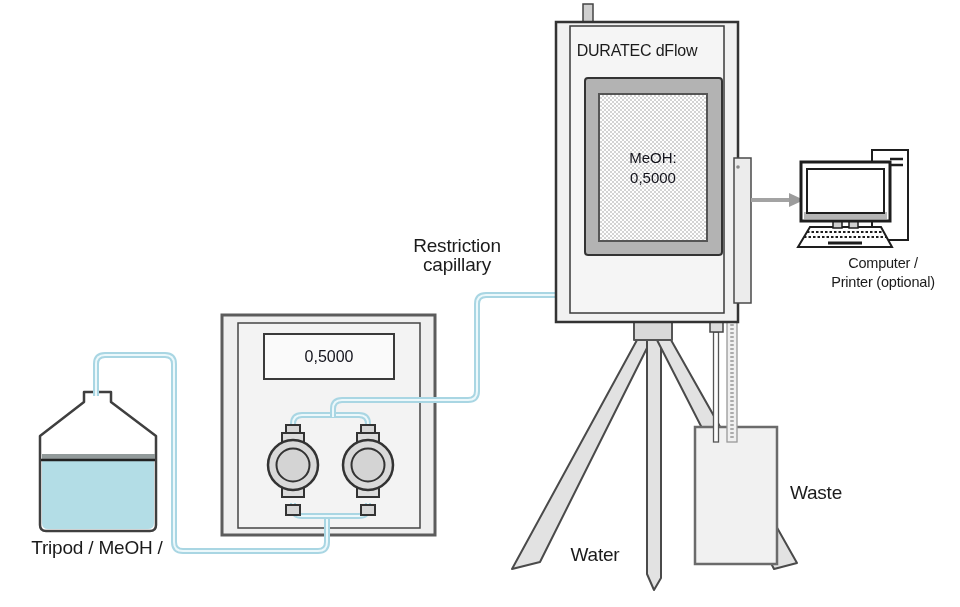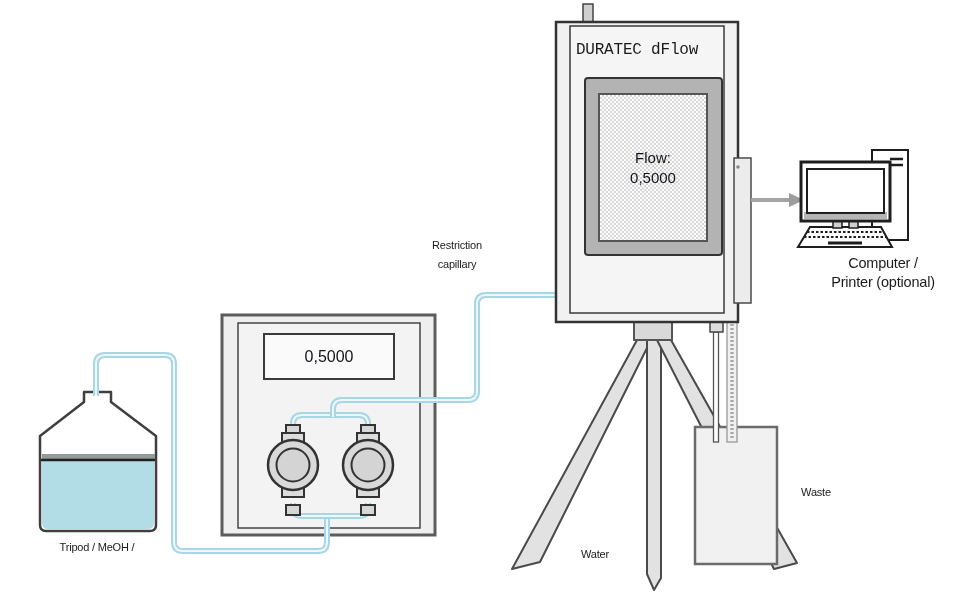--- a/index.html
+++ b/index.html
@@ -1,32 +1,32 @@
 <!DOCTYPE html>
 <html><head>
 <meta charset="utf-8">
 <style>
   html,body{margin:0;padding:0;background:#fff;}
   #canvas{position:relative;width:960px;height:607px;background:#fff;overflow:hidden;
           font-family:"Liberation Sans",sans-serif;}
   #scene{position:absolute;left:0;top:0;}
-  .label{position:absolute;color:#1b1b1b;font-size:11px;line-height:19px;text-align:center;
+  .label{position:absolute;color:#1b1b1b;font-size:19px;line-height:19px;text-align:center;
          letter-spacing:-0.2px;white-space:nowrap;}
   .display-text{position:absolute;color:#14141c;display:flex;flex-direction:column;
                 align-items:center;justify-content:center;box-sizing:border-box;}
   #pump-display{left:263px;top:333px;width:132px;height:47px;background:#fafafa;
                 border:2px solid #3a3a3a;font-size:16px;}
   #dflow-screen{left:598px;top:93px;width:110px;height:149px;border:2px solid #555;
                 font-size:15px;line-height:20px;
                 background-color:#fff;
                 background-image:
                   linear-gradient(45deg,#d4d4d4 25%,transparent 25%,transparent 75%,#d4d4d4 75%),
                   linear-gradient(45deg,#d4d4d4 25%,transparent 25%,transparent 75%,#d4d4d4 75%);
                 background-size:4px 4px;background-position:0 0,2px 2px;}
-  #dflow-title{left:570px;top:41px;width:134px;font-size:16px;font-family:Liberation Mono, monospace;}
+  #dflow-title{left:570px;top:41px;width:134px;font-size:16px;}
   #pump-label{left:237px;top:290px;width:185px;}
   #restriction-label{left:387px;top:236px;width:140px;}
   #bottle-label{left:17px;top:538px;width:160px;}
   #computer-label{left:803px;top:254px;width:160px;font-size:14.5px;}
   #waste-label{left:771px;top:483px;width:90px;}
   #tripod-label{left:555px;top:545px;width:80px;}
 </style>
 </head>
 <body>
 
@@ -124,21 +124,21 @@
       <rect x="804" y="212" width="83" height="7" fill="#b5b5b5" stroke="none"></rect>
       <rect x="807" y="169" width="77" height="44" fill="#fff" stroke-width="2"></rect>
     </g>
   </svg>
 
   <div class="display-text" id="pump-display">
     <span>0,5000</span>
   </div>
 
   <div class="display-text" id="dflow-screen">
-    <span>Flow:</span>
+    <span>MeOH:</span>
     <span>0,5000</span>
   </div>
 
   <div class="label" id="dflow-title">DURATEC dFlow</div>
 
 
   <div class="label" id="restriction-label">
     <div>Restriction</div>
     <div>capillary</div>
   </div>

